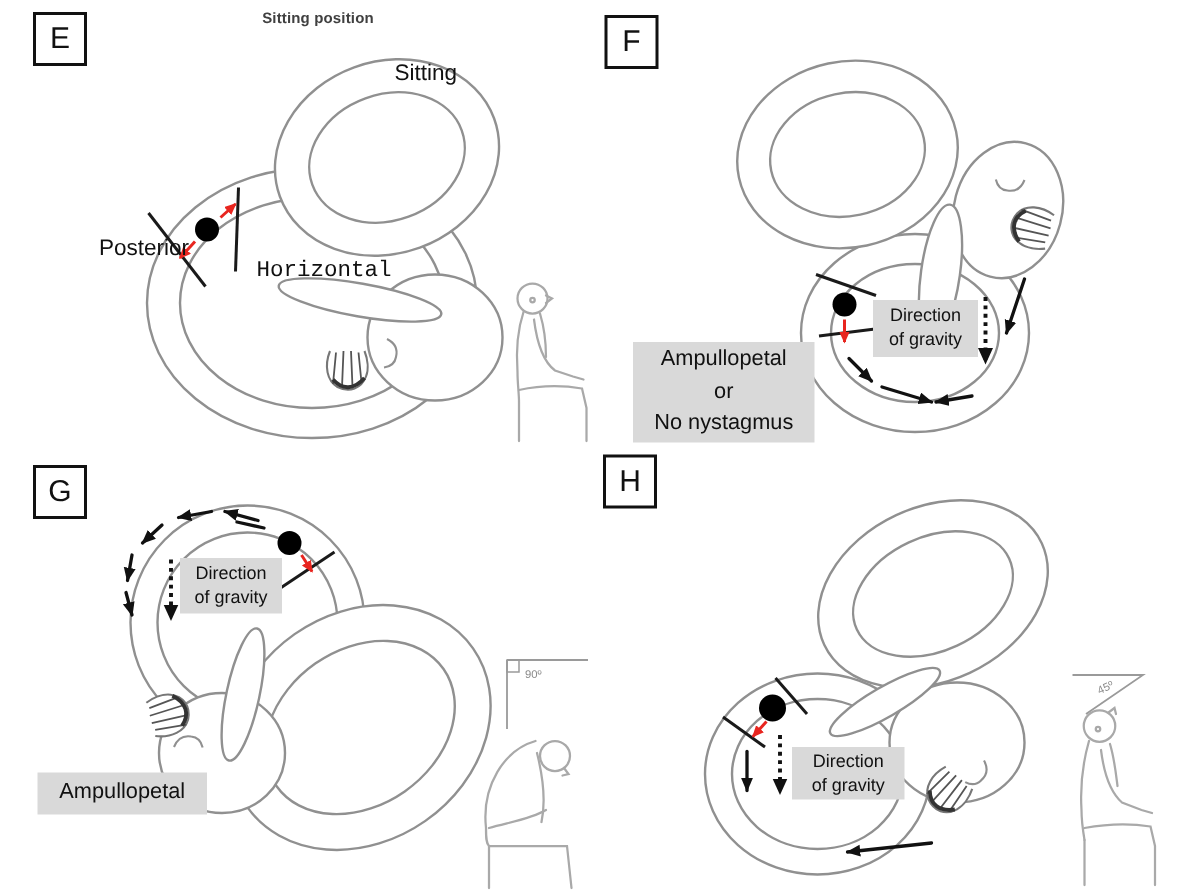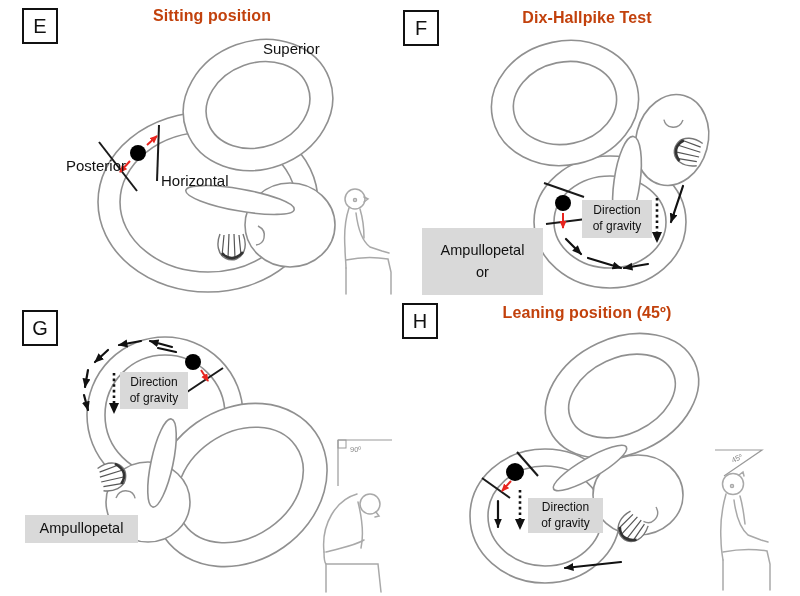--- a/index.html
+++ b/index.html
@@ -8,21 +8,21 @@
     font-family:"Liberation Sans", sans-serif;color:#111;
   }
   .panel{position:absolute;}
   .panel svg.canvas{position:absolute;left:0;top:0;}
   .letterbox{
     position:absolute;width:32px;height:32px;border:2.4px solid #111;background:#fff;
     display:flex;align-items:center;justify-content:center;
     font-size:20px;font-weight:400;color:#111;
   }
   .ptitle{
-    position:absolute;text-align:center;font-weight:700;font-size:16px;color:#c2410c;
+    position:absolute;text-align:center;font-weight:700;font-size:10px;color:#404040;
     letter-spacing:0.1px;white-space:nowrap;
   }
   .clabel{position:absolute;font-size:15px;color:#111;white-space:nowrap;}
   .gbox{
     position:absolute;background:#d9d9d9;color:#111;text-align:center;
     display:flex;flex-direction:column;justify-content:center;
   }
   .gbox.small{font-size:12px;line-height:1.32;}
   .gbox.big{font-size:14.5px;line-height:1.5;}
 </style>
@@ -78,23 +78,23 @@
         <path d="M 42,25 C 45,35 46,46 46,54"></path>
         <path d="M 38,29 C 40,45 44,57 52,63 L 64,67 l 7,2"></path>
         <path d="M 28,76 C 42,73 58,73 70,75 L 73,88 L 73,110"></path>
         <path d="M 28,84 L 28,110"></path>
       </g>
     </svg>
     <div class="letterbox" style="left:22px;top:8px;">
       <span>E</span>
     </div>
     <div class="ptitle" style="left:87px;top:7px;width:250px;">Sitting position</div>
-    <div class="clabel" style="left:263px;top:40px;">Superior</div>
+    <div class="clabel" style="left:263px;top:40px;">Sitting</div>
     <div class="clabel" style="left:66px;top:117px;margin-top:40px;">Posterior</div>
-    <div class="clabel" style="left:161px;top:172px;">Horizontal</div>
+    <div class="clabel" style="left:171px;top:172px;font-family:Liberation Mono, monospace;">Horizontal</div>
   </div>
 
   <div class="panel" style="left:400px;top:0;width:400px;height:300px;">
     <svg class="canvas" width="400" height="300">
       <g stroke="#909090" stroke-width="1.6" fill="#ffffff">
         <ellipse cx="210" cy="222" rx="76" ry="66"></ellipse>
         <ellipse cx="210" cy="222" rx="56" ry="46"></ellipse>
         <ellipse cx="165" cy="103" rx="74" ry="62" transform="rotate(-12 165 103)"></ellipse>
         <ellipse cx="165" cy="103" rx="52" ry="41" transform="rotate(-12 165 103)"></ellipse>
         <ellipse cx="272" cy="140" rx="36" ry="46" transform="rotate(15 272 140)"></ellipse>
@@ -116,28 +116,28 @@
       <g stroke="#111" stroke-width="2.2" fill="none" stroke-linecap="round">
         <path d="M 283,186 L 271,222" marker-end="url(#mb)"></path>
         <path d="M 166,239 L 181,254" marker-end="url(#mb)"></path>
         <path d="M 188,258 L 221,268" marker-end="url(#mb)"></path>
         <path d="M 248,264 L 224,268" marker-end="url(#mb)"></path>
       </g>
     </svg>
     <div class="letterbox" style="left:3px;top:10px;">
       <span>F</span>
     </div>
-    <div class="ptitle" style="left:62px;top:9px;width:250px;">Dix-Hallpike Test</div>
     <div class="gbox small" style="left:182px;top:200px;width:70px;height:38px;">
       <span>Direction</span>
       <span>of gravity</span>
     </div>
     <div class="gbox big" style="left:22px;top:228px;width:121px;height:67px;">
       <span>Ampullopetal</span>
       <span>or</span>
+      <span>No nystagmus</span>
     </div>
   </div>
 
   <div class="panel" style="left:0;top:300px;width:400px;height:296px;">
     <svg class="canvas" width="400" height="296">
       <g stroke="#909090" stroke-width="1.6" fill="#ffffff">
         <ellipse cx="165" cy="115" rx="78" ry="78"></ellipse>
         <ellipse cx="165" cy="115" rx="60" ry="60"></ellipse>
         <ellipse cx="240" cy="185" rx="92" ry="76" transform="rotate(-35 240 185)"></ellipse>
         <ellipse cx="240" cy="185" rx="68" ry="52" transform="rotate(-35 240 185)"></ellipse>
@@ -233,20 +233,19 @@
         <path d="M 33,26 C 29,40 27,56 28,72 C 28,80 29,86 30,92"></path>
         <path d="M 47,28 C 50,38 51,48 52,56"></path>
         <path d="M 41,32 C 43,48 47,60 55,67 L 68,72 l 7,2"></path>
         <path d="M 30,84 C 46,81 62,81 74,83 L 77,96 L 77,122"></path>
         <path d="M 30,92 L 30,122"></path>
       </g>
     </svg>
     <div class="letterbox" style="left:2px;top:3px;">
       <span>H</span>
     </div>
-    <div class="ptitle" style="left:62px;top:4px;width:250px;">Leaning position (45º)</div>
     <div class="gbox small" style="left:128px;top:198px;width:75px;height:35px;">
       <span>Direction</span>
       <span>of gravity</span>
     </div>
   </div>
 
 </div>
 
 </body></html>

